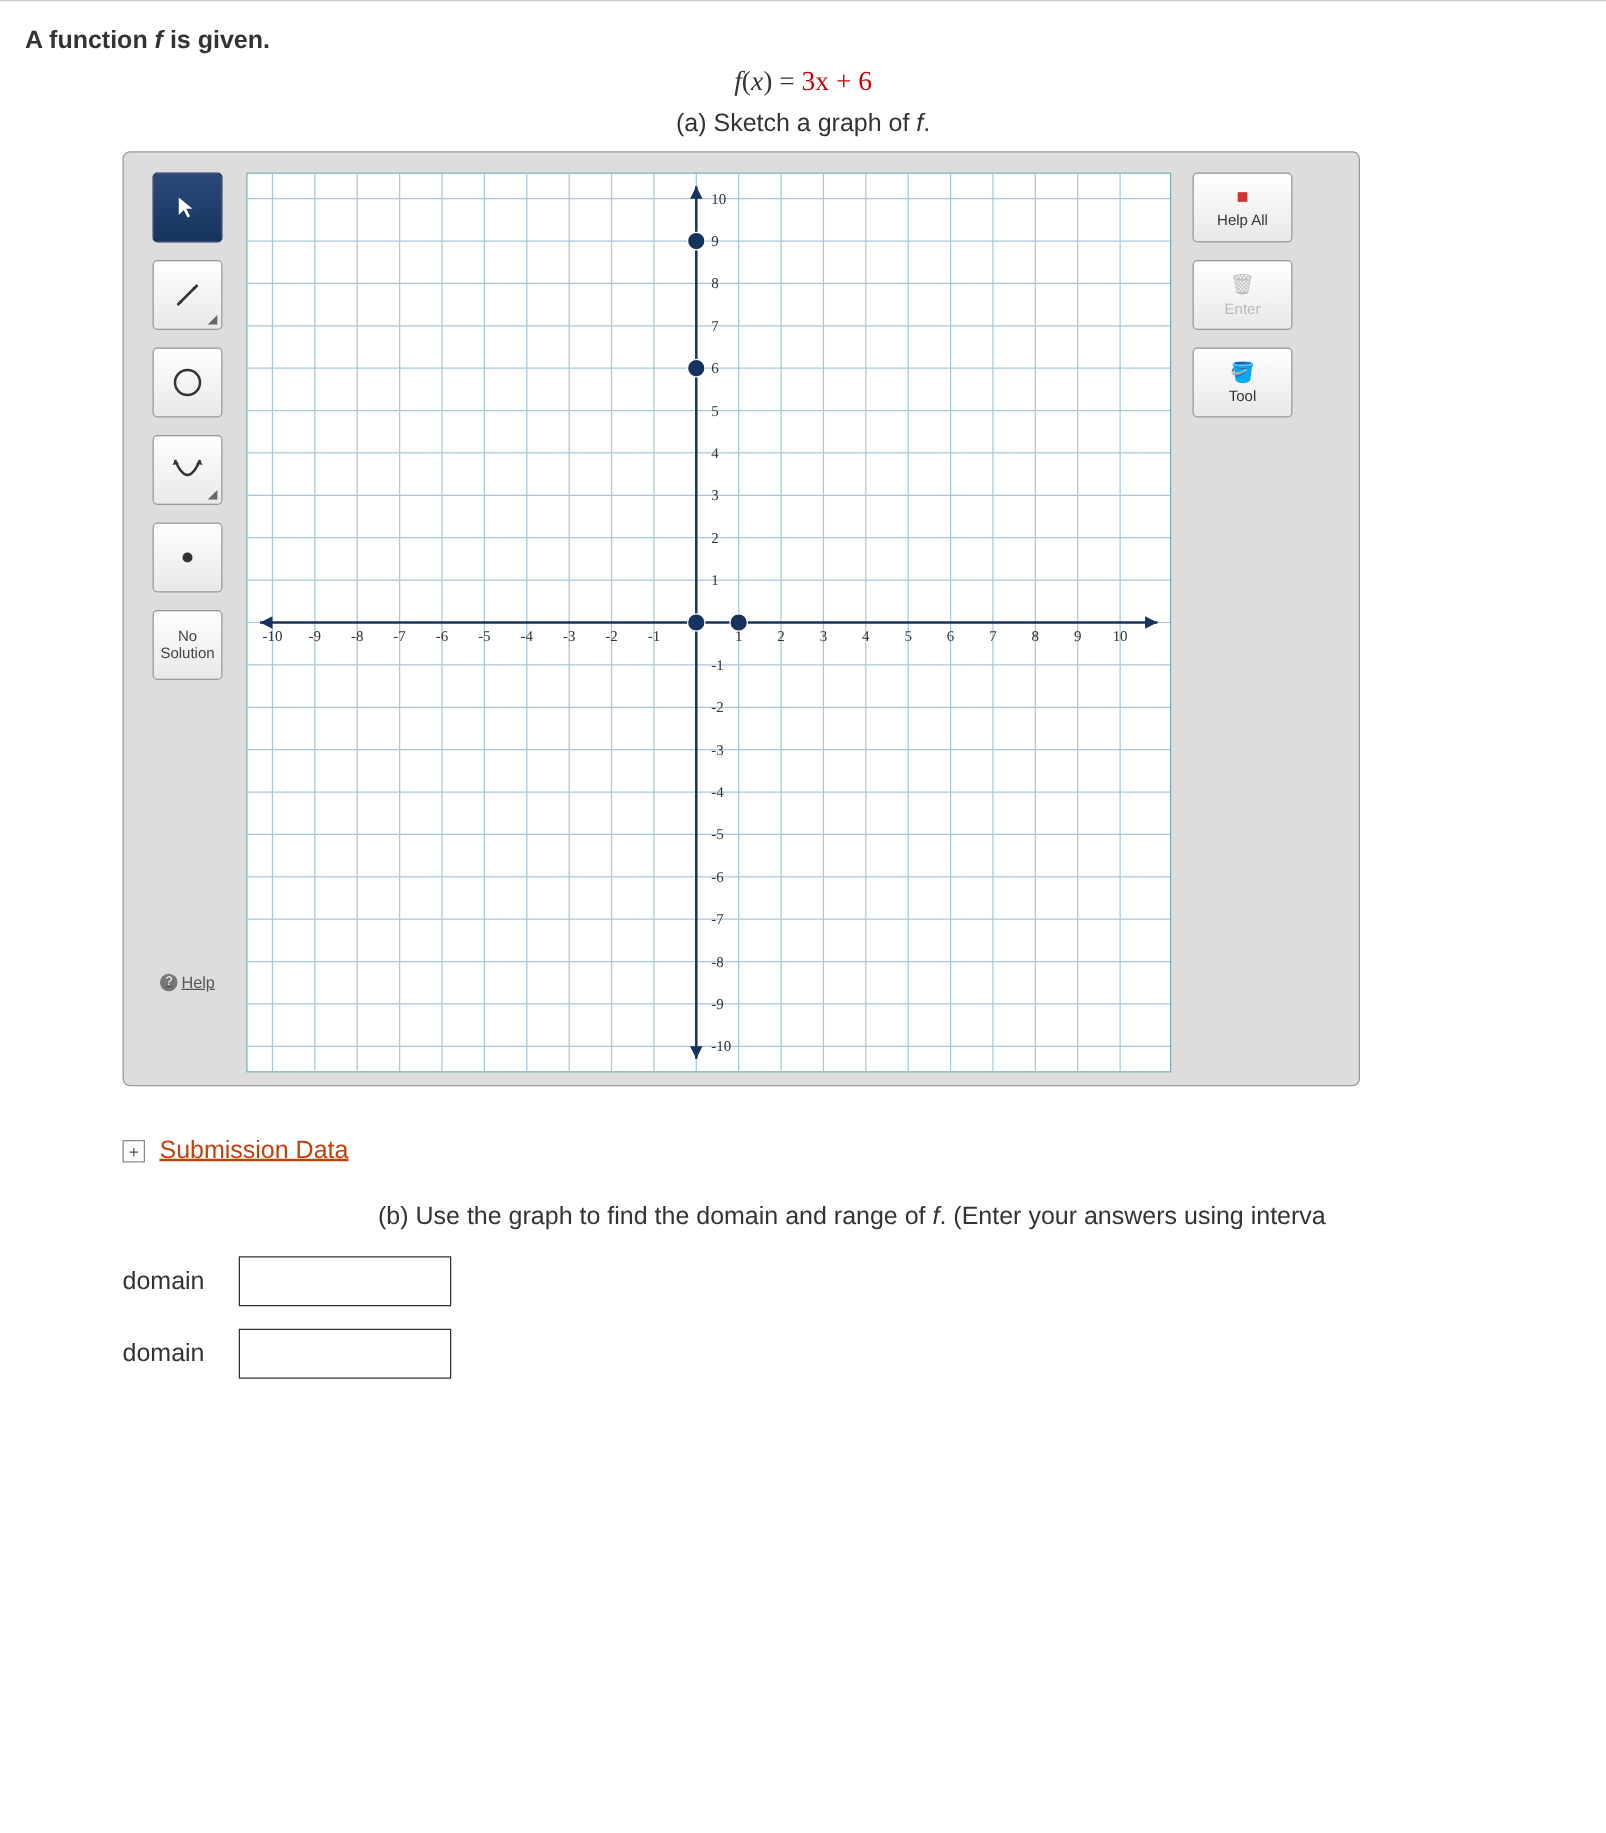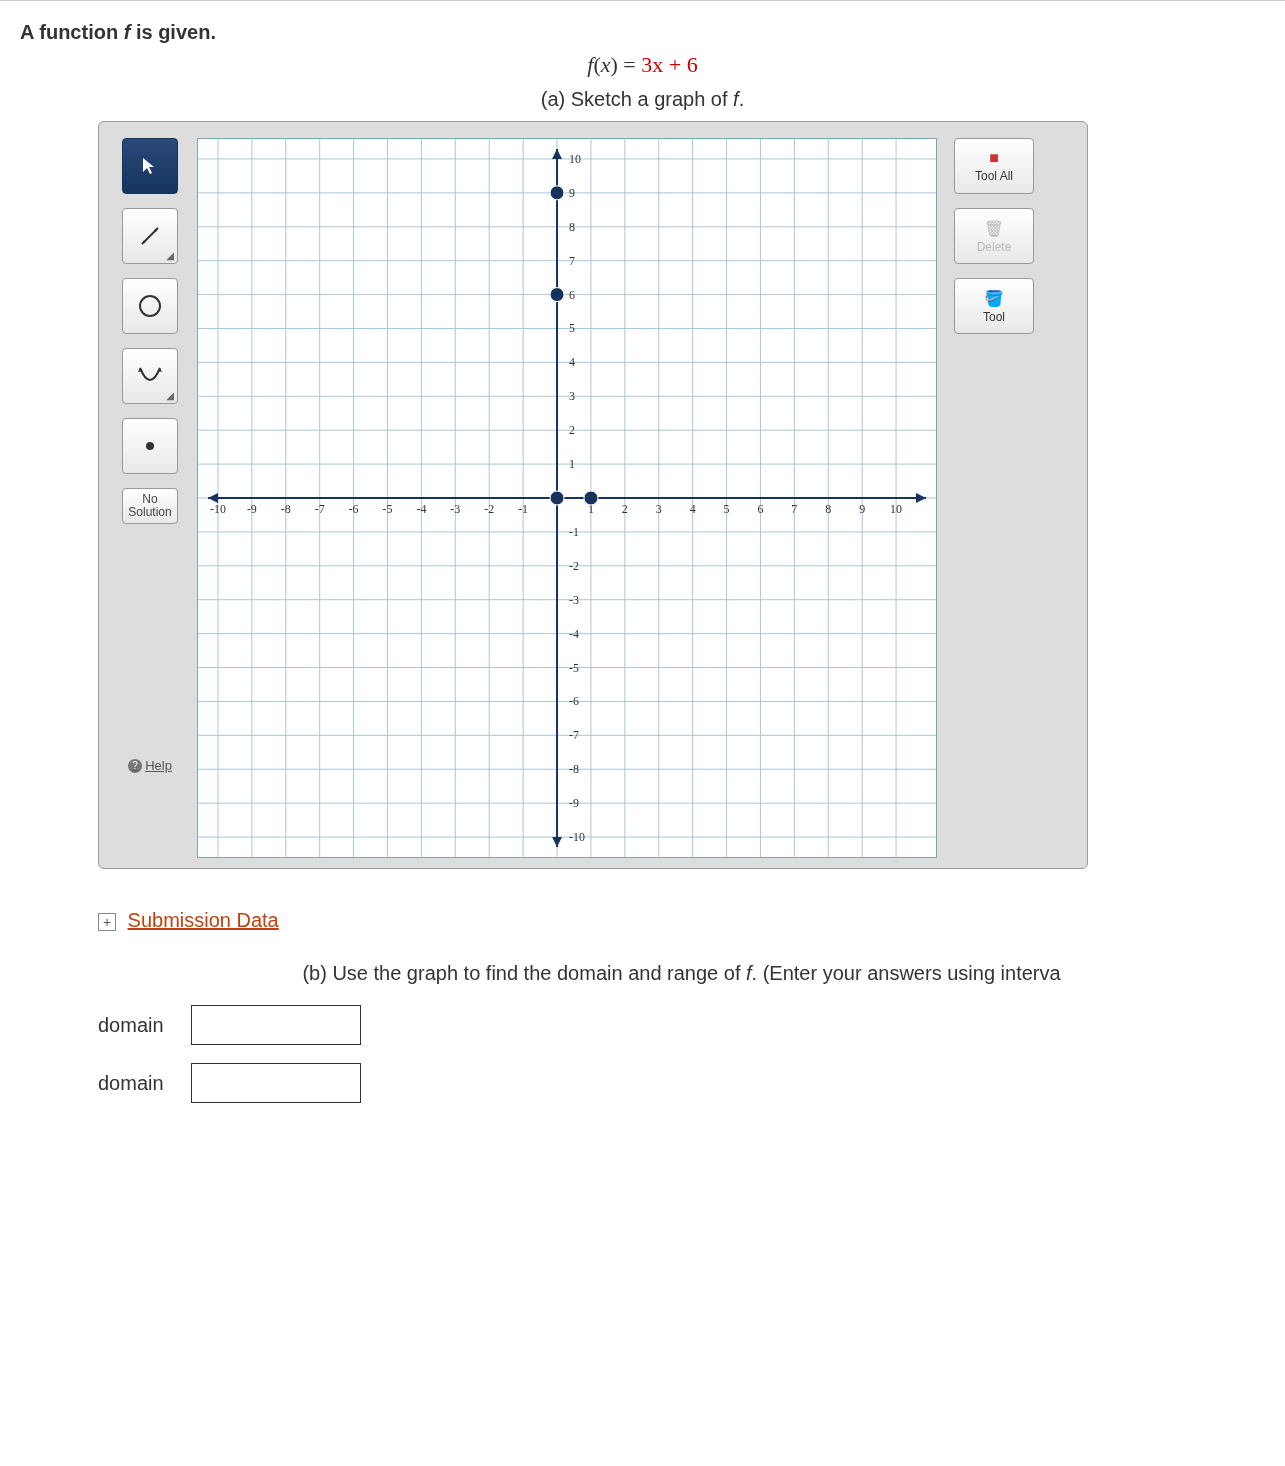--- a/index.html
+++ b/index.html
@@ -34,21 +34,21 @@
     background: linear-gradient(#fff,#e8e8e8);
     border: 1px solid #999;
     border-radius: 4px;
     display: flex; align-items: center; justify-content: center;
     cursor: pointer;
     font-size: 22px;
     color: #333;
     position: relative;
   }
   .tool-btn.selected { background: linear-gradient(#2b4a7a,#16335e); color: #fff; border-color: #16335e; }
-  .tool-btn.no-sol { font-size: 12px; line-height: 1.1; flex-direction: column; color:#444; height:36px; }
+  .tool-btn.no-sol { font-size: 12px; line-height: 1.1; flex-direction: column; color:#444; height:56px; }
   .tool-btn .corner { position:absolute; bottom:2px; right:3px; font-size:10px; color:#666; }
   .help-link { font-size: 13px; color: #555; text-decoration: underline; margin-top: 220px; display:flex; align-items:center; gap:3px; cursor:pointer;}
   .help-icon { width:14px;height:14px;border-radius:50%;background:#777;color:#fff;font-size:10px;display:inline-flex;align-items:center;justify-content:center;}
   .grid-area {
     background: #fff;
     border: 1px solid #7aa;
     width: 740px; height: 720px;
     position: relative;
     overflow: hidden;
   }
@@ -241,25 +241,25 @@
           <circle cx="360" cy="156" r="7" fill="#16335e" stroke="#fff" stroke-width="1"></circle>
           <circle cx="360" cy="360" r="7" fill="#16335e" stroke="#fff" stroke-width="1"></circle>
           <circle cx="394" cy="360" r="7" fill="#16335e" stroke="#fff" stroke-width="1"></circle>
         </g>
       </svg>
     </div>
 
     <div class="toolbar-right">
       <div class="side-btn">
         <span class="icon" style="color:#c33;">■</span>
-        <span>Tool All</span>
+        <span>Help All</span>
       </div>
       <div class="side-btn disabled">
         <span class="icon">🗑</span>
-        <span>Delete</span>
+        <span>Enter</span>
       </div>
       <div class="side-btn">
         <span class="icon">🪣</span>
         <span>Tool</span>
       </div>
     </div>
   </div>
 </div>
 
 <div class="submission-link">

